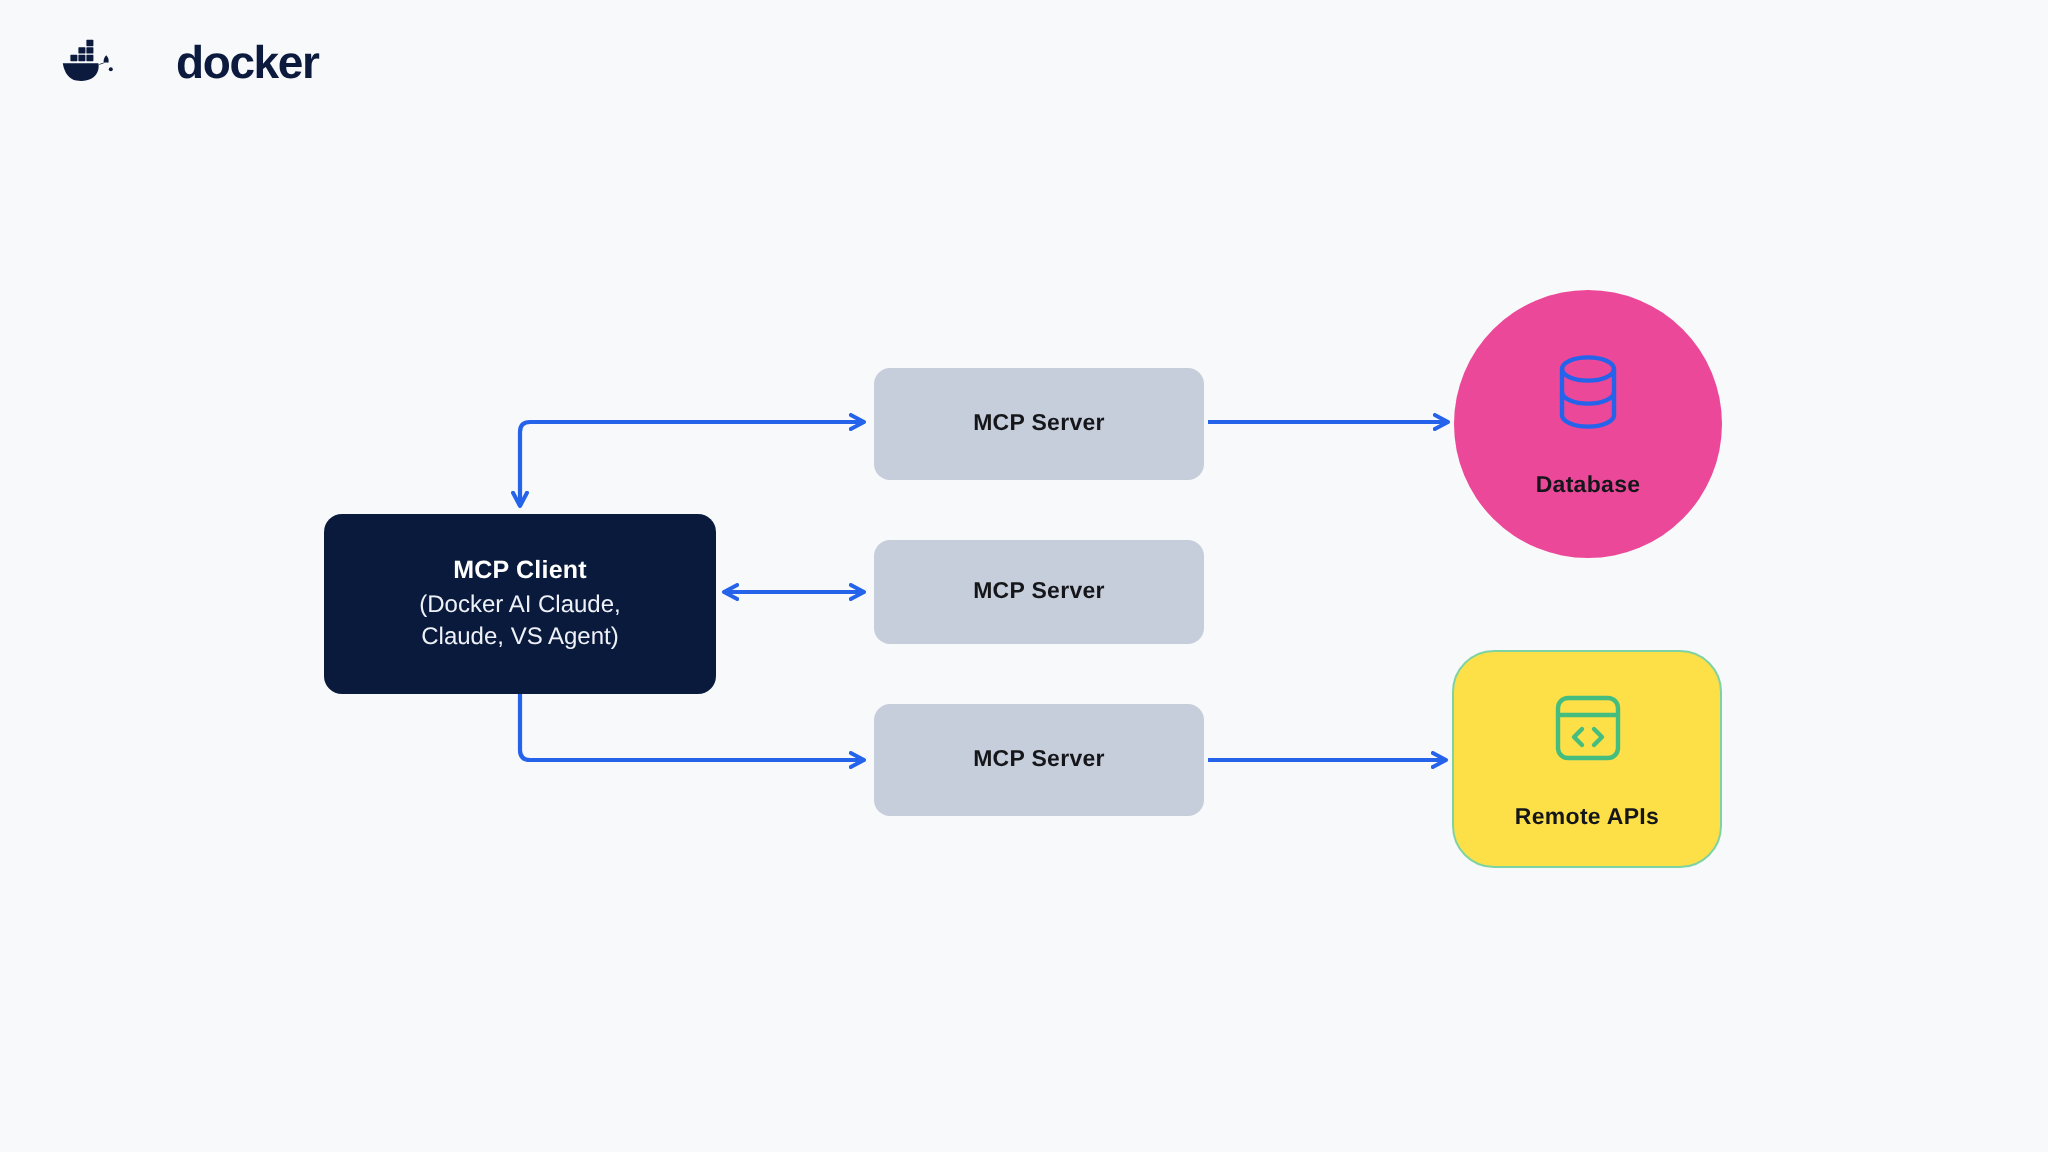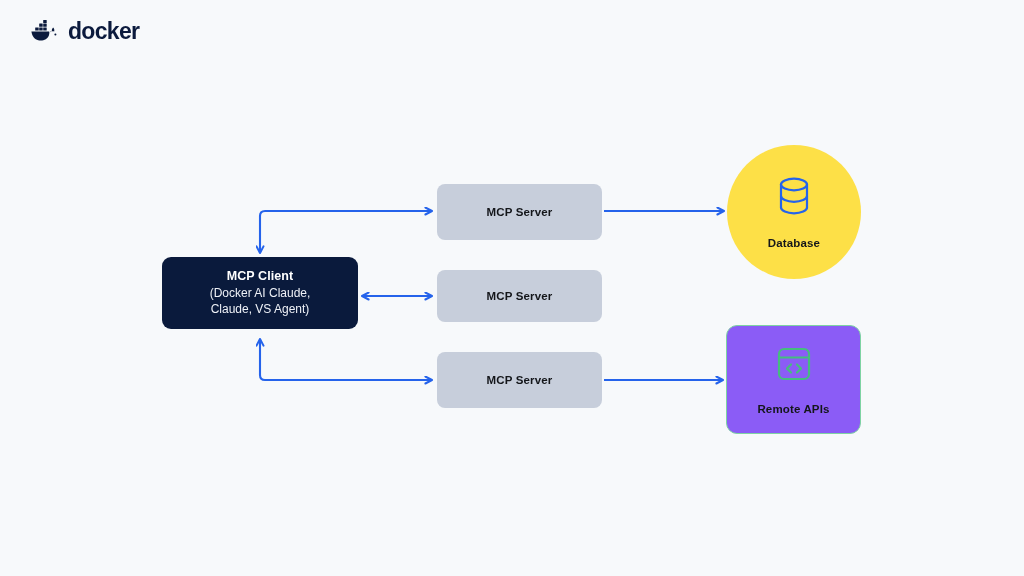--- a/index.html
+++ b/index.html
@@ -35,38 +35,39 @@
     width: 30px;
     height: 24px;
     display: block;
   }
   .brand-name {
     font-size: 23px;
     font-weight: bold;
     color: #0b1a3d;
     letter-spacing: -0.7px;
     line-height: 1;
+    margin-left: 20px;
   }
 
   
   .node {
     position: absolute;
     box-sizing: border-box;
     display: flex;
     flex-direction: column;
     align-items: center;
     justify-content: center;
     text-align: center;
   }
 
   .client-node {
     left: 162px;
     top: 257px;
     width: 196px;
-    height: 72px;
+    height: 90px;
     background: #0a1а3c;
     background: #0a1a3c;
     border-radius: 9px;
     color: #ffffff;
   }
   .client-title {
     font-size: 12.5px;
     font-weight: bold;
     line-height: 1.35;
     letter-spacing: 0.1px;
@@ -93,32 +94,32 @@
     color: #14161a;
     letter-spacing: 0.15px;
     text-align: right;
   }
 
   .db-node {
     left: 727px;
     top: 145px;
     width: 134px;
     height: 134px;
-    background: #fde047;
+    background: #ec4899;
     border-radius: 50%;
     gap: 20px;
   }
   .api-node {
     left: 726px;
     top: 325px;
     width: 135px;
     height: 109px;
-    background: #8b5cf6;
+    background: #fde047;
     border: 1.4px solid #7ed3a3;
-    border-radius: 11px;
+    border-radius: 21px;
     gap: 19px;
   }
   .endpoint-label {
     font-size: 11.5px;
     font-weight: bold;
     color: #14161a;
     letter-spacing: 0.15px;
   }
   .icon-svg { display: block; }
 </style>

